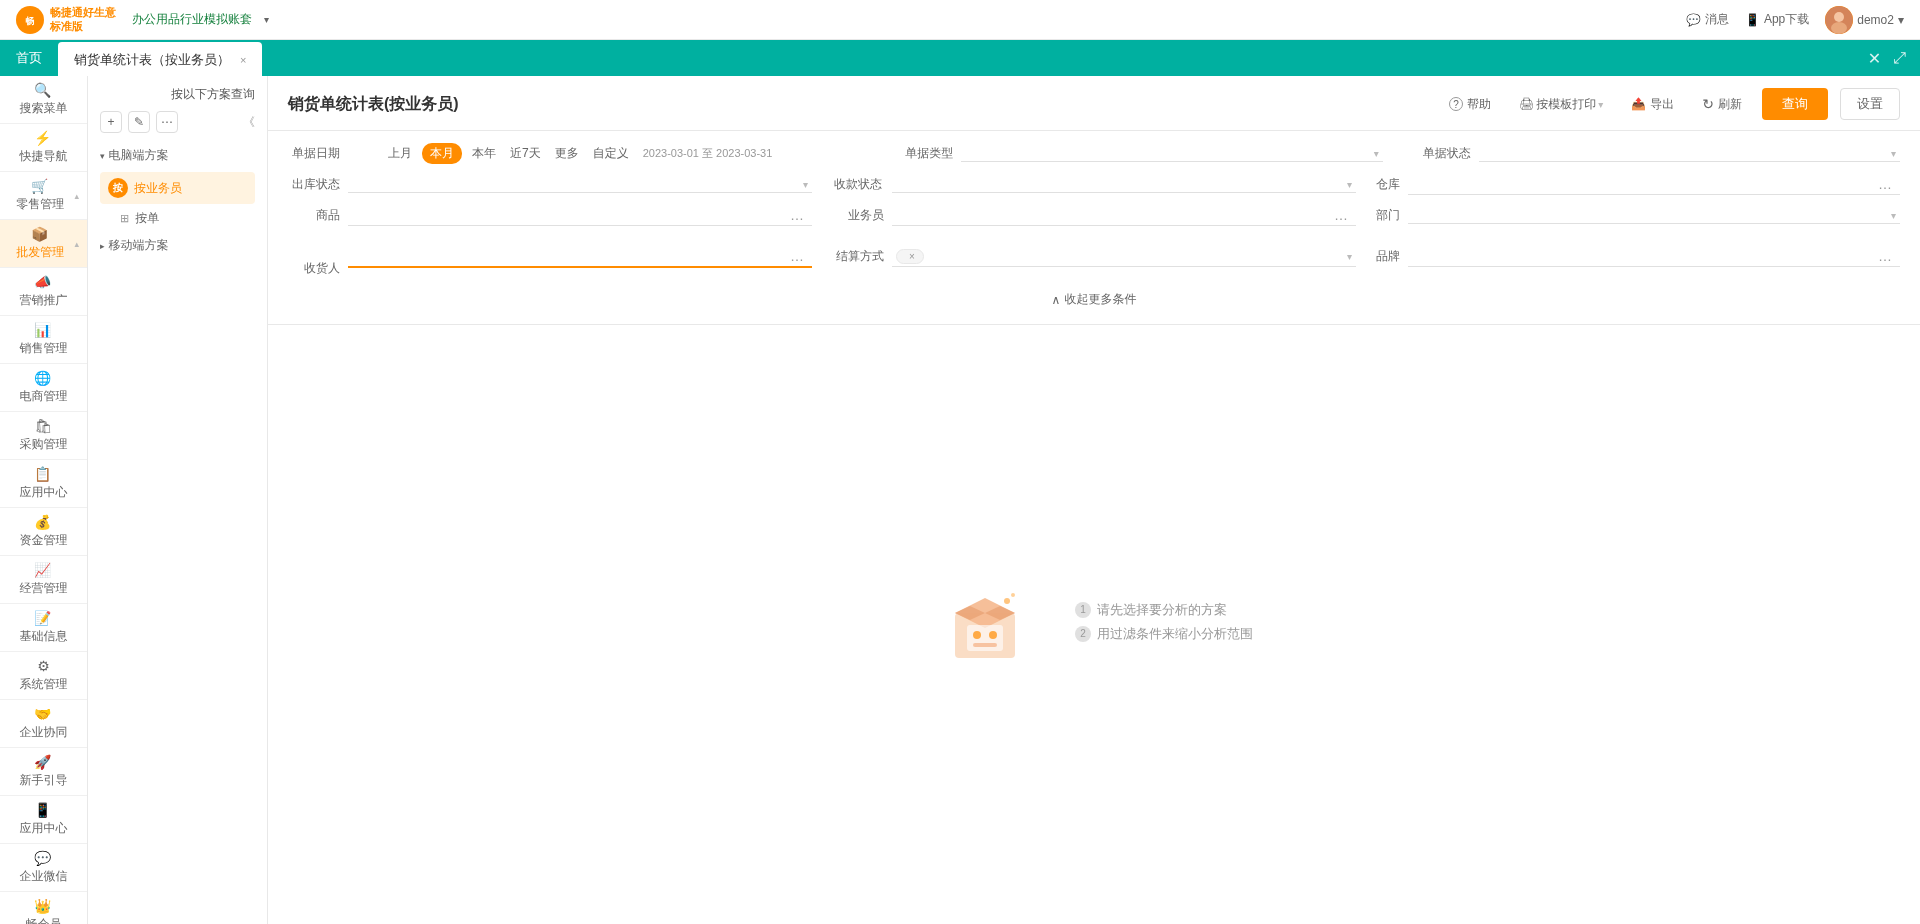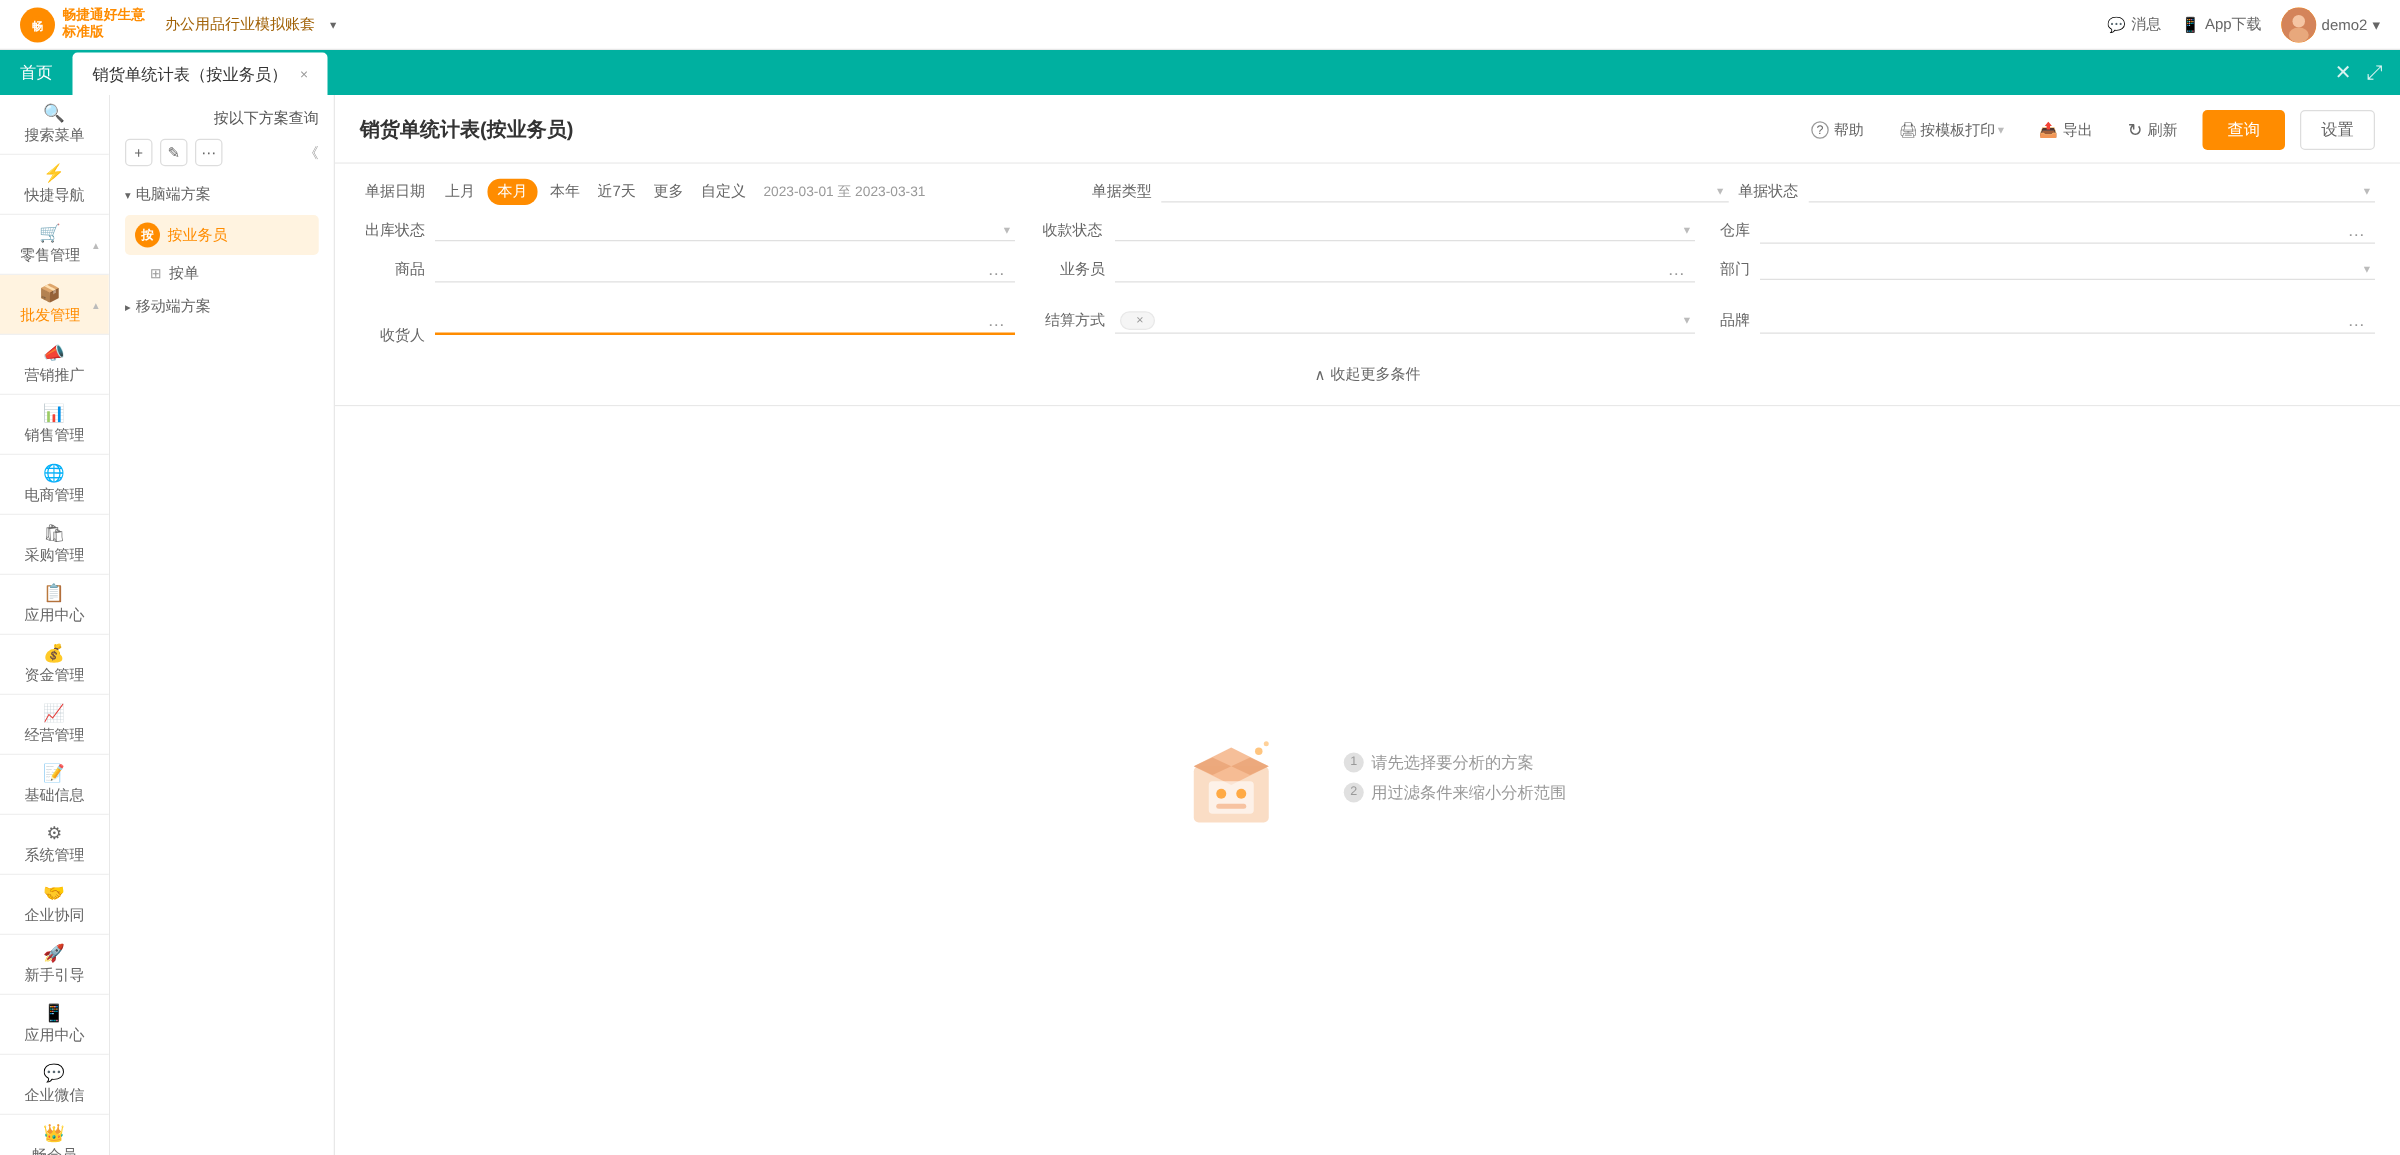--- a/index.html
+++ b/index.html
@@ -39,21 +39,21 @@
       font-weight: bold;
     }
     .logo-text {
       font-size: 11px;
       color: #ff8c00;
       line-height: 1.2;
       font-weight: bold;
     }
     .breadcrumb-text {
       font-size: 12px;
-      color: #a16207;
+      color: #15803d;
       margin-left: 8px;
     }
     .dropdown-icon {
       color: #666;
       font-size: 10px;
       margin-left: 4px;
     }
     .top-header-right {
       display: flex;
       align-items: center;
@@ -617,21 +617,21 @@
             <span>刷新</span>
           </div>
           <button class="btn-primary">查询</button>
           <button class="btn-secondary">设置</button>
         </div>
       </div>
     </div>
 
     <div class="filter-area">
 
-      <div style="display:grid; grid-template-columns: auto 1fr 1fr 1fr; gap: 0 4px; align-items:center; margin-bottom: 10px;">
+      <div style="display:grid; grid-template-columns: auto 1fr 1fr 1fr; gap: 0 36px; align-items:center; margin-bottom: 10px;">
         <span class="filter-label" style="min-width:52px;text-align:right;margin-right:8px;">单据日期</span>
         <div style="display:flex; align-items:center; gap:6px; flex:1;">
           <span class="date-btn">上月</span>
           <span class="date-btn active">本月</span>
           <span class="date-btn">本年</span>
           <span class="date-btn">近7天</span>
           <span class="date-btn">更多</span>
           <span class="date-btn">自定义</span>
           <span class="date-range">2023-03-01 至 2023-03-31</span>
         </div>

